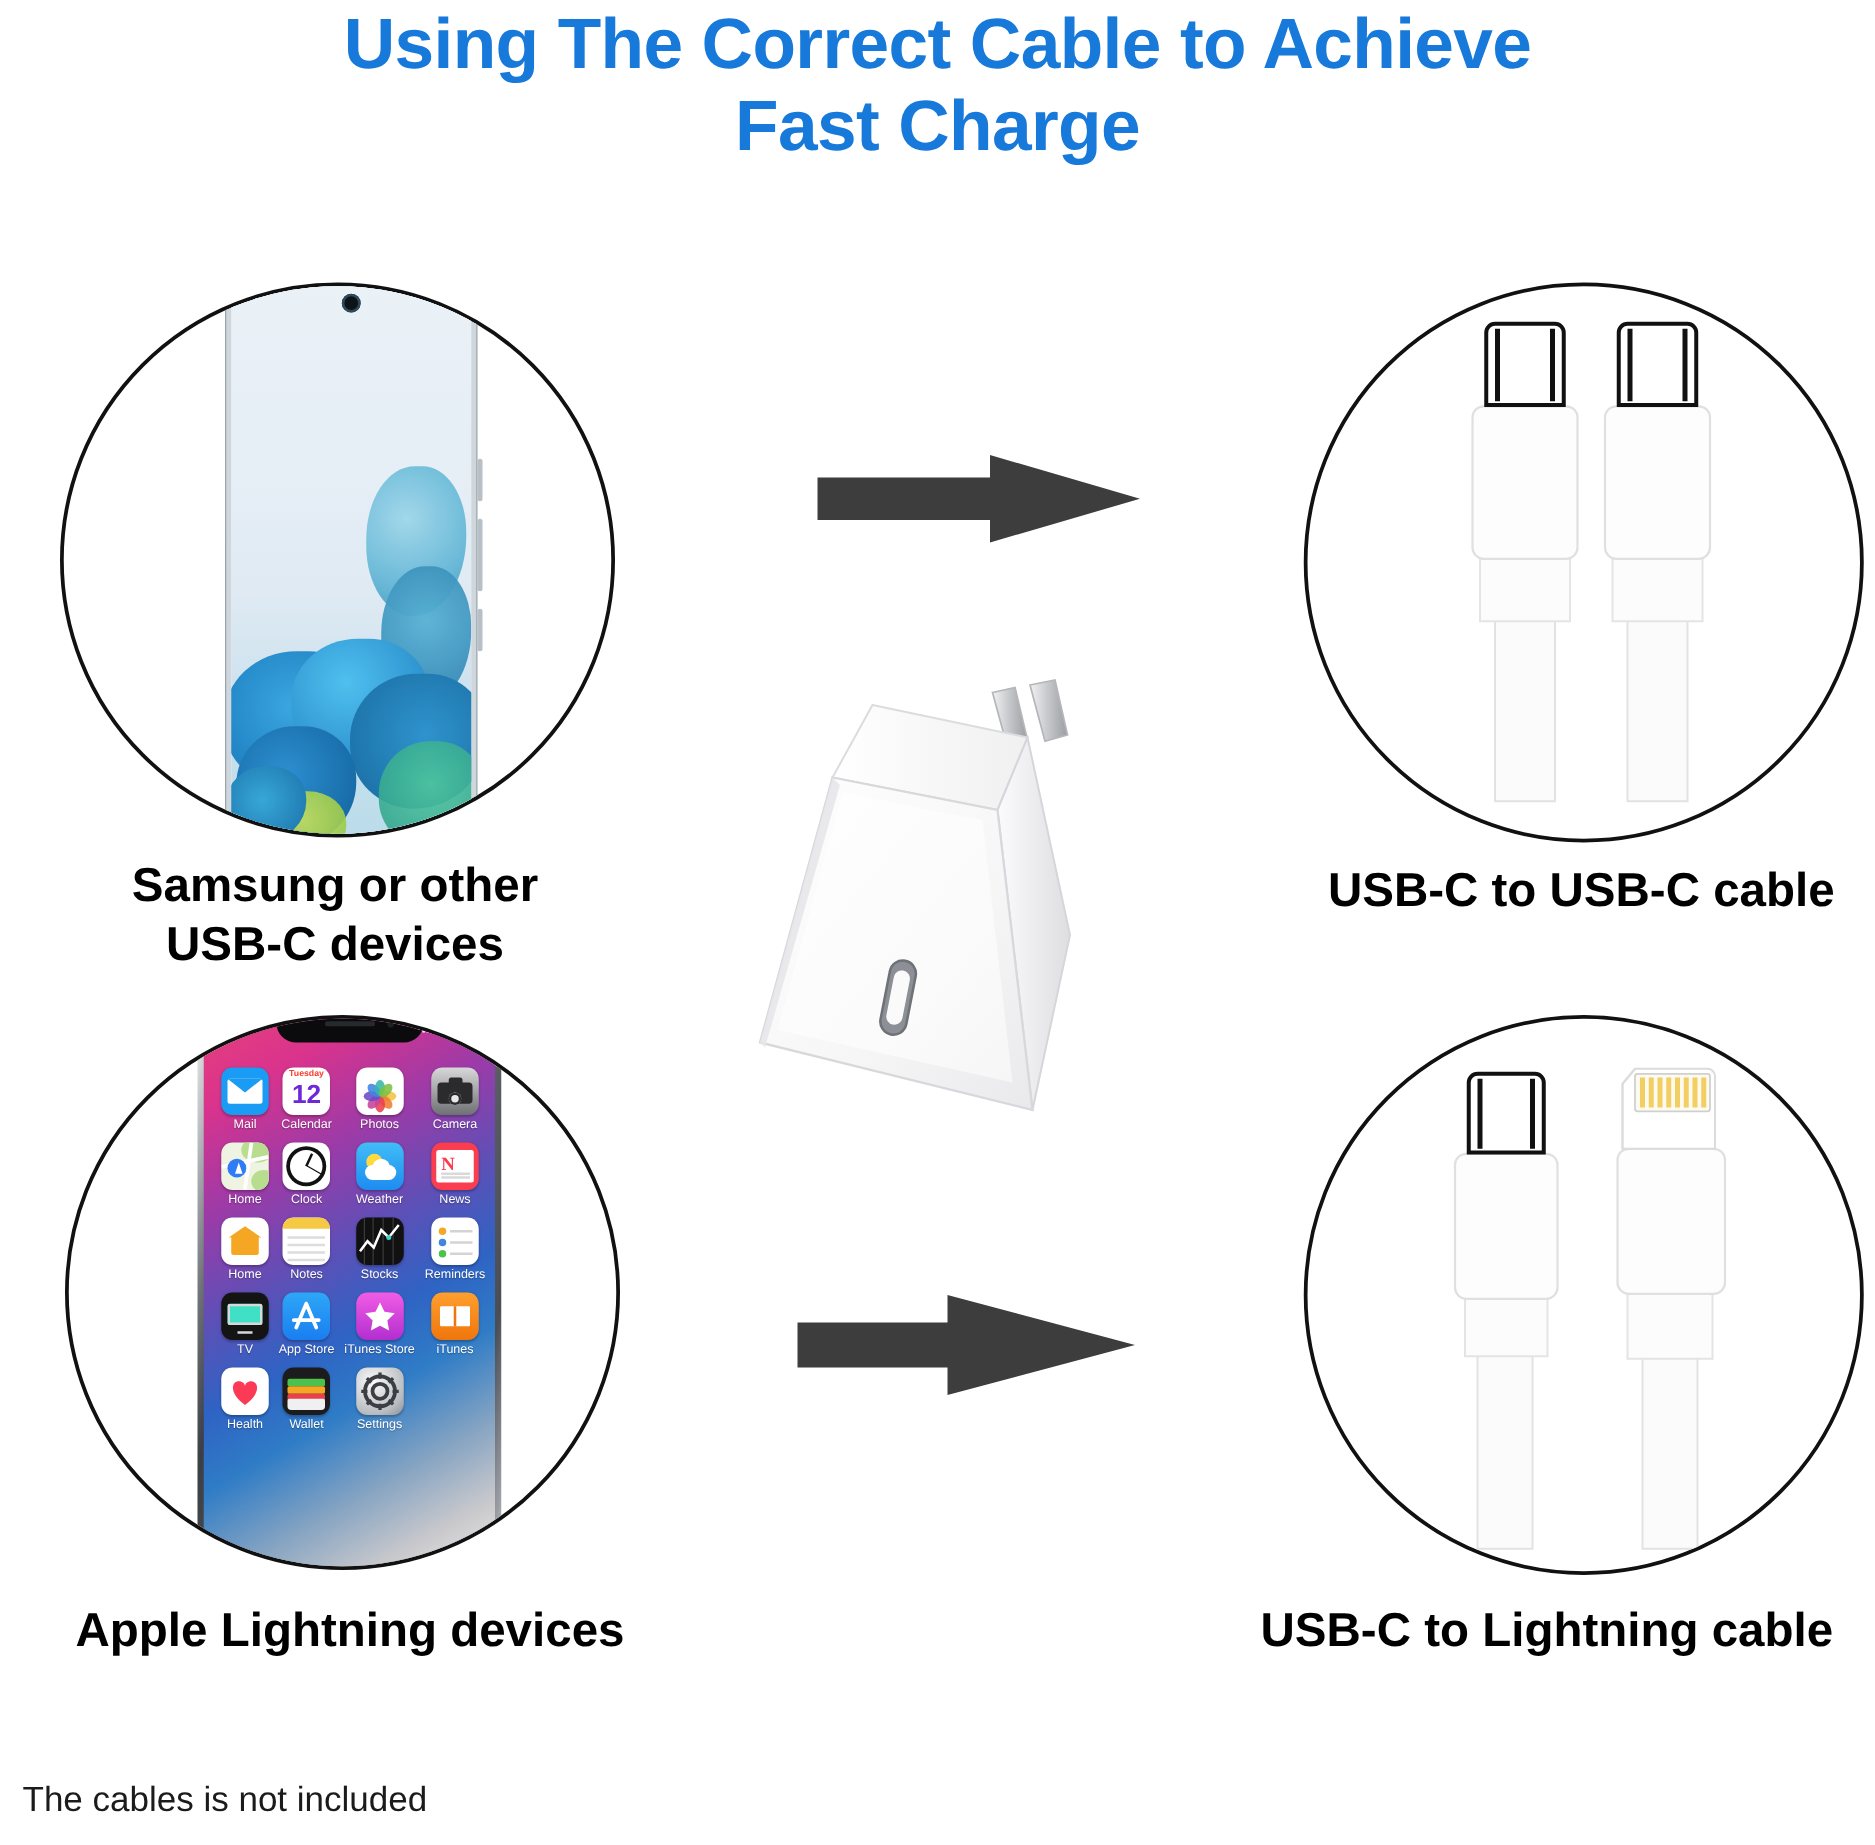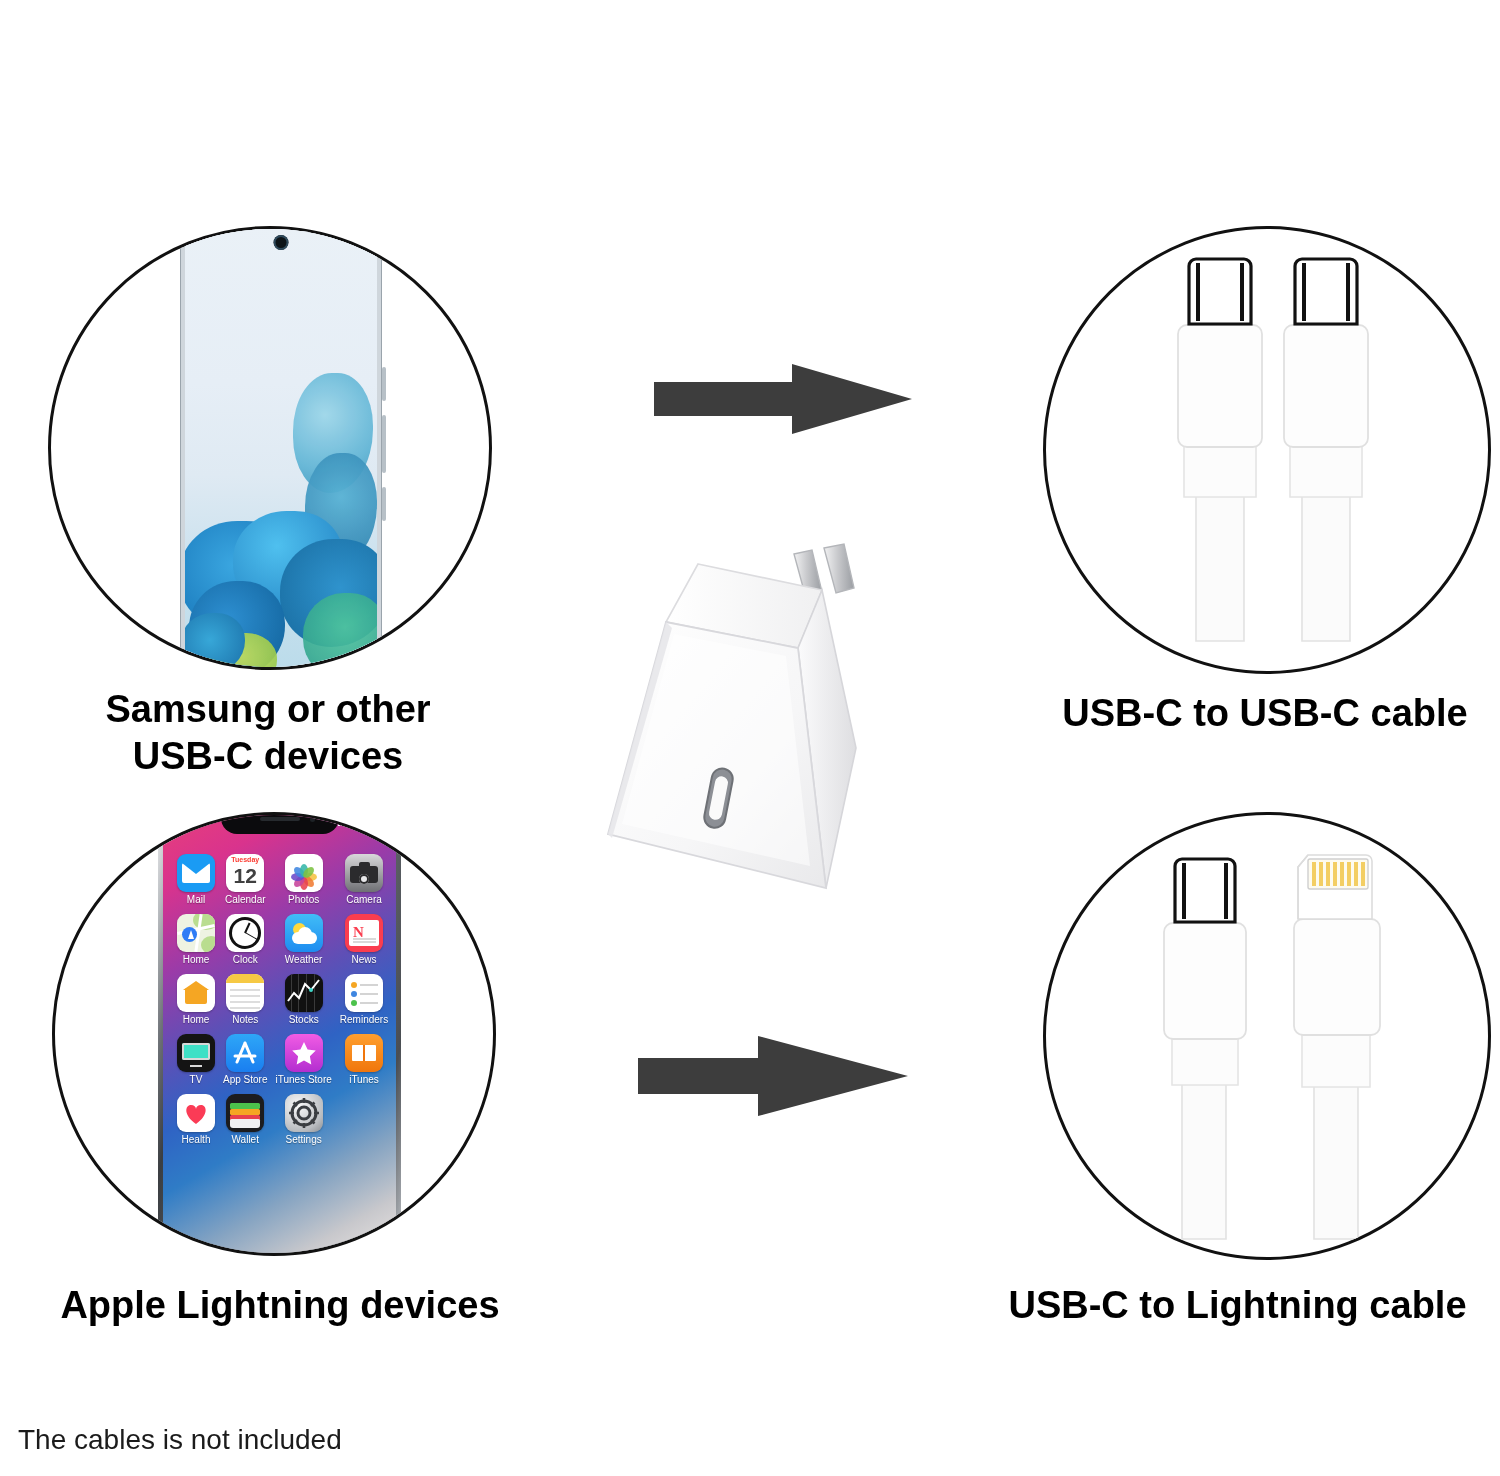--- a/index.html
+++ b/index.html
@@ -83,21 +83,21 @@
   .hidden-app{visibility:hidden;}
 
   
   .ic-mail{background:#1a9bf4;}
   .ic-mail .env{position:absolute;left:5px;top:9px;width:28px;height:20px;background:#fff;border-radius:2px;}
   .ic-mail .env:after{content:"";position:absolute;left:0;top:0;width:0;height:0;
         border-left:14px solid transparent;border-right:14px solid transparent;border-top:11px solid #1a9bf4;}
   .ic-cal{background:#fff;}
   .ic-cal .cd{position:absolute;left:0;right:0;top:2px;text-align:center;color:#fb3b30;
         font-size:7px;font-weight:bold;}
-  .ic-cal .cn{position:absolute;left:0;right:0;top:10px;text-align:center;color:#404040;
+  .ic-cal .cn{position:absolute;left:0;right:0;top:10px;text-align:center;color:#6d28d9;
         font-size:21px;font-weight:bold;line-height:24px;}
   .ic-pho{background:#fff;}
   .ic-pho .pet{position:absolute;left:19px;top:19px;width:13px;height:8px;border-radius:50%;
         transform-origin:0 50%;opacity:.88;}
   .ic-cam{background:linear-gradient(180deg,#d8d8da,#6f7074);}
   .ic-cam .bd{position:absolute;left:5px;top:12px;width:28px;height:17px;background:#2b2b2d;border-radius:3px;}
   .ic-cam .bd:before{content:"";position:absolute;left:9px;top:-4px;width:11px;height:5px;background:#2b2b2d;border-radius:2px 2px 0 0;}
   .ic-cam .ln{position:absolute;left:50%;top:20px;transform:translateX(-50%);
         width:10px;height:10px;border-radius:50%;background:#e7e7e9;box-shadow:inset 0 0 0 2px #2b2b2d;}
   .ic-map{background:#eef3e2;}
@@ -158,20 +158,22 @@
   #arrow-top{left:652px;top:362px;width:262px;height:74px;}
   #arrow-bot{left:636px;top:1030px;width:274px;height:92px;}
 
   
   #note{position:absolute;left:18px;top:1424px;font-size:28px;color:#1b1b1b;}
 </style>
 </head>
 <body>
 
 <div id="title">
+  <span class="tl">Using The Correct Cable to Achieve</span>
+  <span class="tl">Fast Charge</span>
 </div>
 
 <div class="circle" id="sam-circle">
   <div id="sam-phone">
     <div id="sam-screen">
       <div class="sam-sky"></div>
 
       <div class="blob" style="left:108px;top:152px;width:80px;height:120px;background:radial-gradient(circle at 40% 35%,#9fd7ea,#63b6d6 60%,#3f96bd);opacity:.95;"></div>
       <div class="blob" style="left:120px;top:232px;width:72px;height:110px;background:radial-gradient(circle at 50% 40%,#59b2d4,#2d7fae);opacity:.95;"></div>
       <div class="blob" style="left:-6px;top:300px;width:120px;height:110px;background:radial-gradient(circle at 45% 40%,#3aa6e0,#1472b6);"></div>

